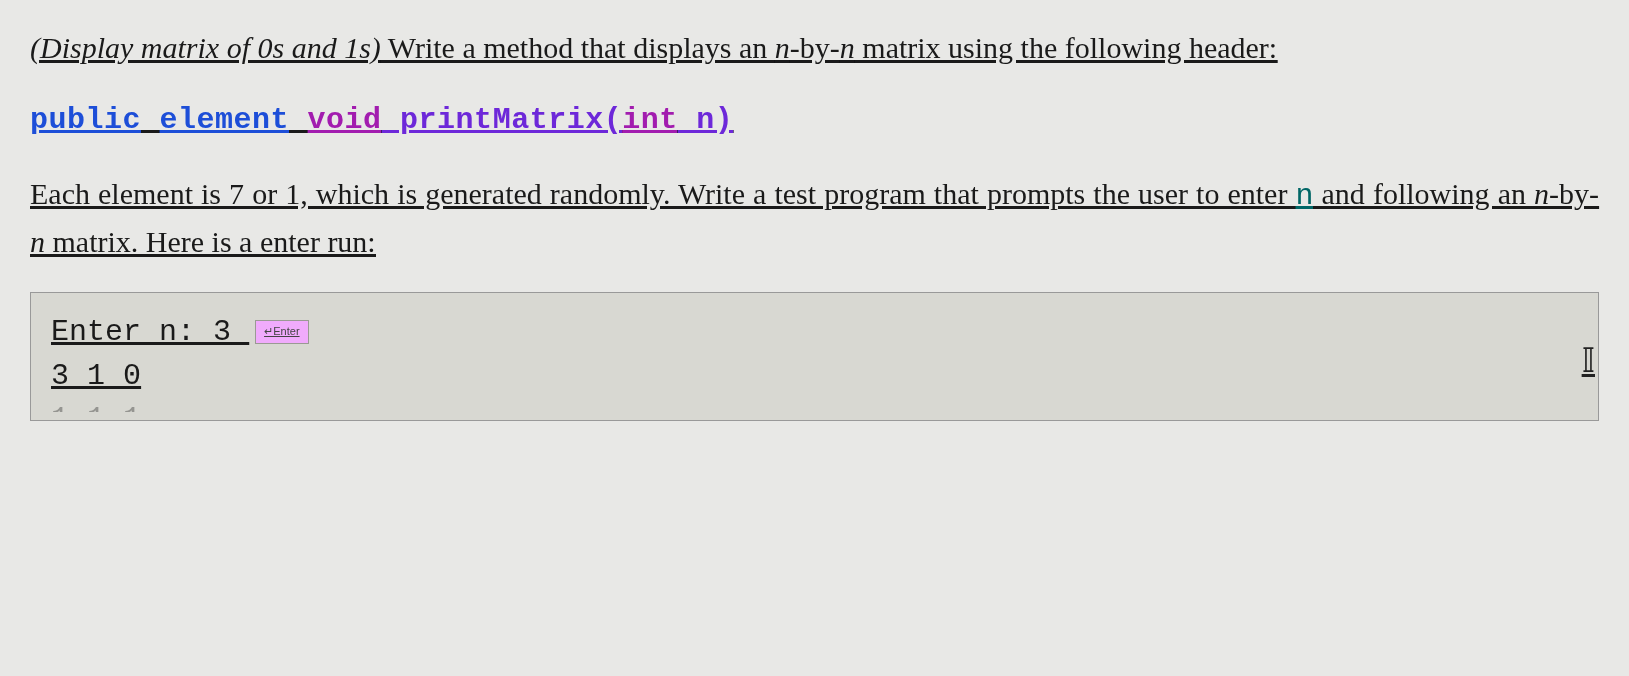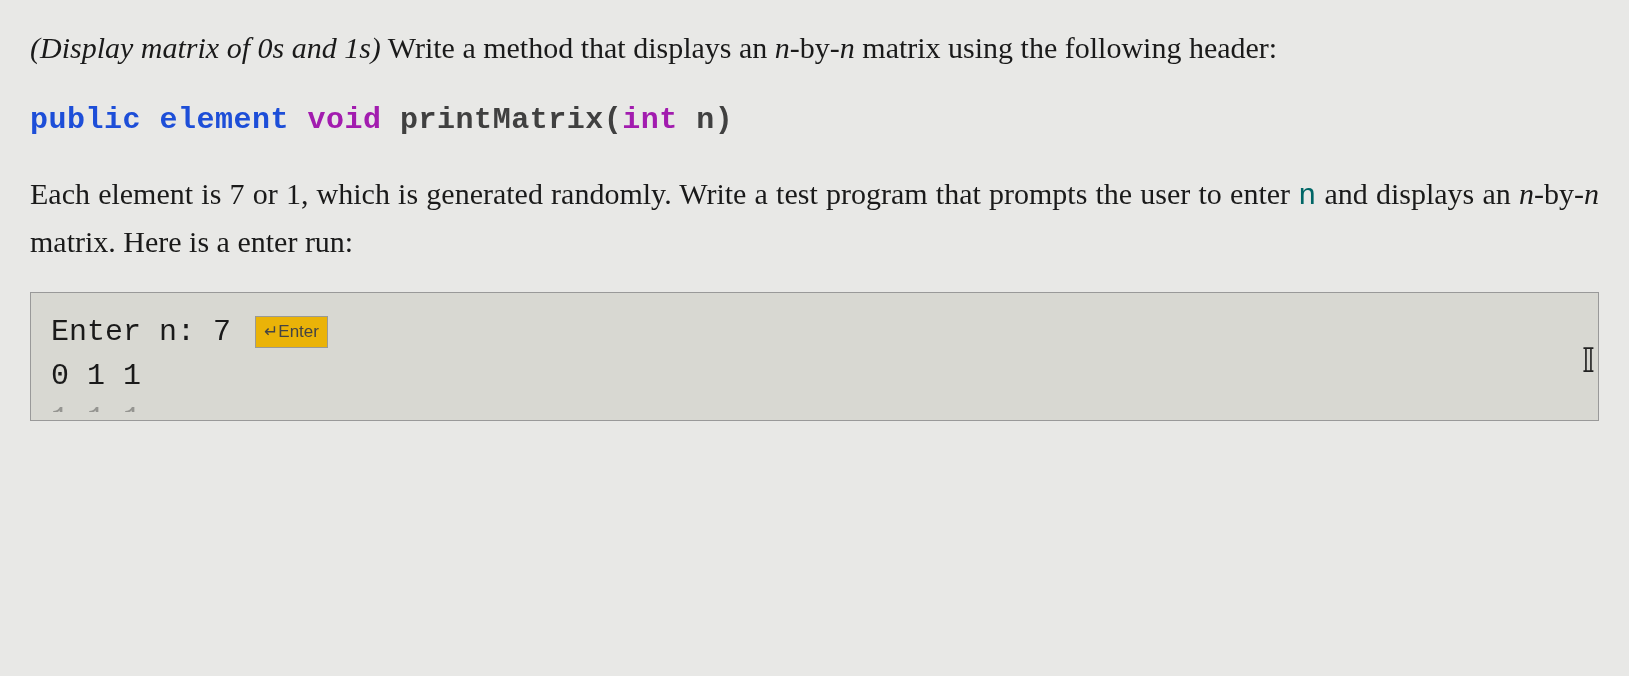--- a/index.html
+++ b/index.html
@@ -1,15 +1,15 @@
 <!DOCTYPE html>
 <html><head>
 <meta charset="utf-8">
 <style>
-  * { margin: 0; padding: 0; box-sizing: border-box; }
+  * { margin: 0; padding: 0; box-sizing: border-box; text-decoration: underline; }
   body {
     font-family: Georgia, 'Times New Roman', serif;
     background: #e8e8e6;
     padding: 25px 30px;
     color: #1a1a1a;
     font-size: 30px;
     line-height: 1.5;
   }
   .paragraph {
     margin-bottom: 28px;
@@ -18,35 +18,35 @@
   .italic { font-style: italic; }
   .code-line {
     font-family: 'Courier New', monospace;
     font-size: 30px;
     margin: 20px 0 28px 0;
     font-weight: bold;
     letter-spacing: 0.5px;
   }
   .kw-blue { color: #1d4ed8; font-weight: bold; }
   .kw-teal { color: #a21caf; font-weight: bold; }
-  .kw-black { color: #404040; }
+  .kw-black { color: #6d28d9; }
   .sample-box {
     background: #d8d8d2;
     border: 1px solid #999;
     margin-top: 15px;
     padding: 18px 20px 8px 20px;
     font-family: 'Courier New', monospace;
     font-size: 30px;
     line-height: 1.45;
   }
   .enter-key {
     display: inline-block;
-    background: #eab308;
+    background: #f0abfc;
     border: 1px solid #9a9a94;
-    font-size: 17px;
+    font-size: 11px;
     padding: 3px 8px;
     vertical-align: middle;
     font-family: Arial, sans-serif;
     color: #444;
     margin-left: 6px;
   }
   .cursor-icon {
     position: absolute;
     right: 4px;
     bottom: 35px;
@@ -64,27 +64,27 @@
   <span class="italic">(Display matrix of 0s and 1s)</span><span> Write a method that displays an </span><span class="italic">n</span><span>-by-</span><span class="italic">n</span><span> matrix using the following header:</span>
 </p>
 
 <div class="code-line">
   <span class="kw-blue">public</span>
   <span class="kw-blue">element</span>
   <span class="kw-teal">void</span><span class="kw-black"> printMatrix(</span><span class="kw-teal">int</span><span class="kw-black"> n)</span>
 </div>
 
 <p class="paragraph">
-  <span>Each element is 7 or 1, which is generated randomly. Write a test program that prompts the user to enter </span><span style="font-family:'Courier New',monospace; color:#006666;">n</span><span> and displays an </span><span class="italic">n</span><span>-by-</span><span class="italic">n</span><span> matrix. Here is a enter run:</span>
+  <span>Each element is 7 or 1, which is generated randomly. Write a test program that prompts the user to enter </span><span style="font-family:'Courier New',monospace; color:#006666;">n</span><span> and following an </span><span class="italic">n</span><span>-by-</span><span class="italic">n</span><span> matrix. Here is a enter run:</span>
 </p>
 
 <div class="sample-box">
   <div>
-    <span>Enter n: 7</span>
+    <span>Enter n: 3</span>
     <span class="enter-key">↵Enter</span>
   </div>
-  <div>0 1 1</div>
+  <div>3 1 0</div>
   <div style="opacity:0.35; overflow:hidden; height:14px;">1  1   1</div>
 </div>
 
 <span class="cursor-icon">𝕀</span>
 
 </div>
 
 </body></html>

